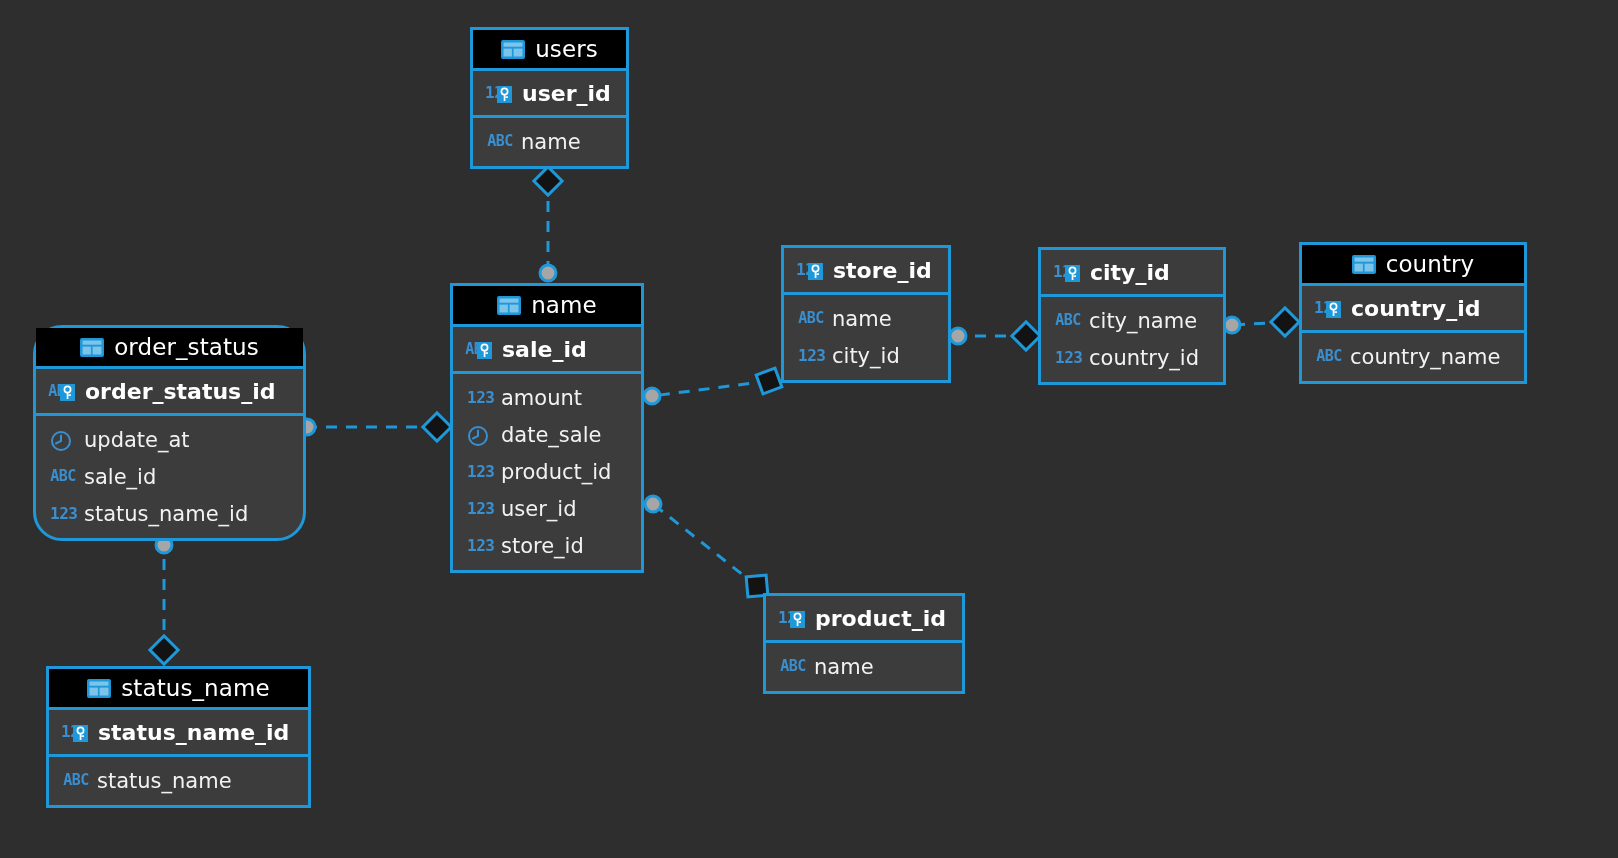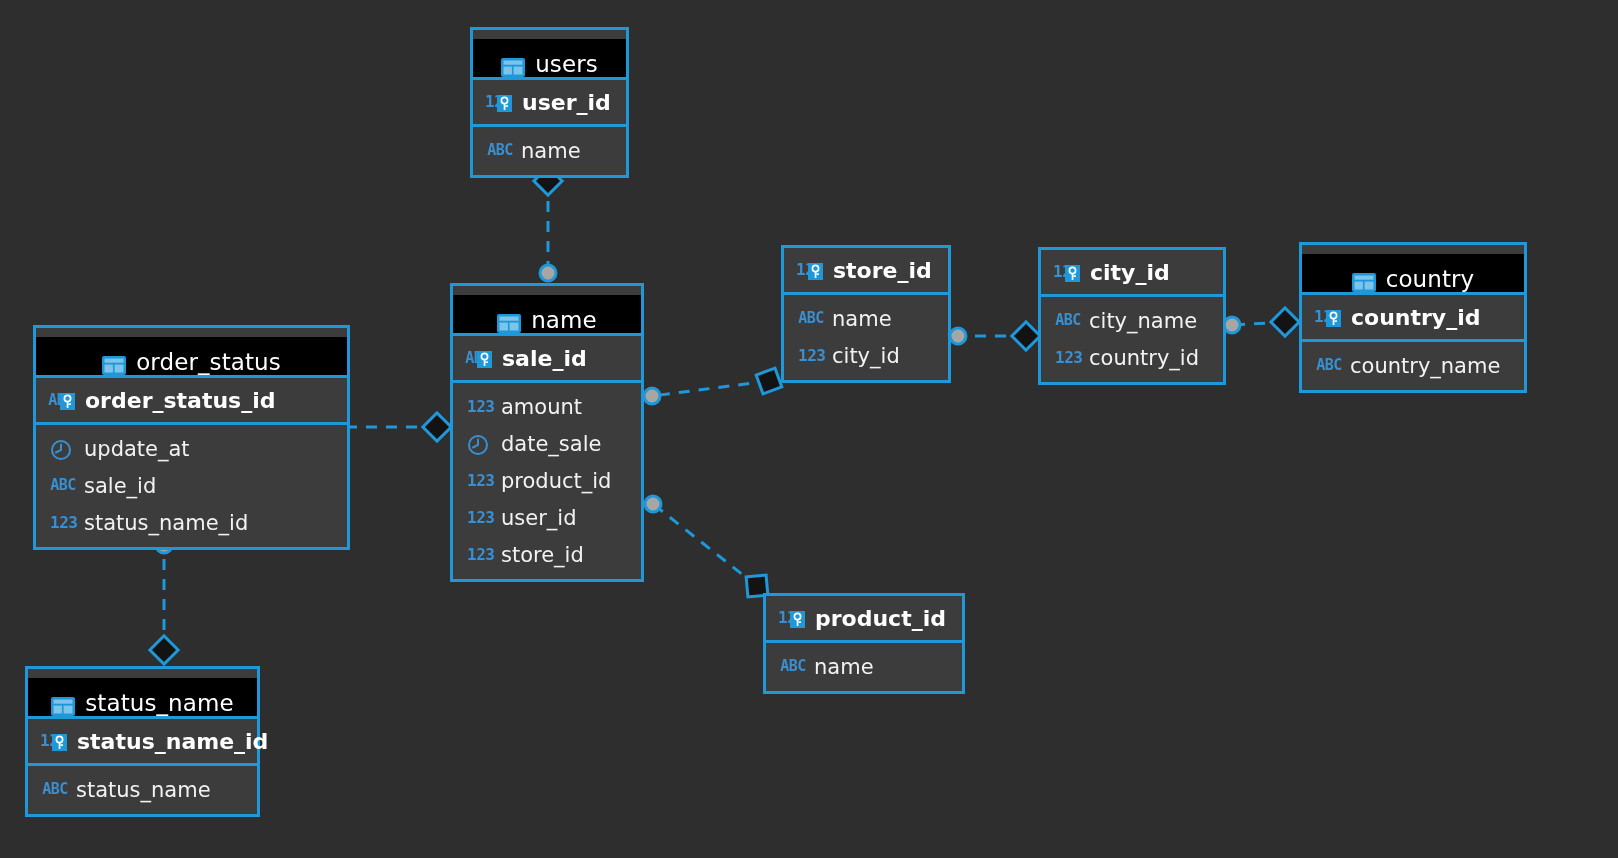--- a/index.html
+++ b/index.html
@@ -27,27 +27,26 @@
     position: absolute;
     box-sizing: border-box;
     border: 3px solid #1e98d8;
     background: #3c3c3c;
     z-index: 5;
   }
   .tbl-header {
     background: #000000;
     color: #ffffff;
     display: flex;
-    align-items: flex-end;
+    align-items: center;
     justify-content: center;
     gap: 10px;
     height: 41px;
     border-bottom: 3px solid #1e98d8;
     box-sizing: border-box;
-    margin-top: 9px;
   }
   .tbl-header .ttl {
     font-size: 23px;
     letter-spacing: 0.1px;
     white-space: nowrap;
   }
   .pk-row {
     display: flex;
     align-items: center;
     height: 47px;
@@ -215,21 +214,21 @@
           <div class="col-row">
             <span class="ico ico-num">123</span>
             <span>user_id</span>
           </div>
           <div class="col-row">
             <span class="ico ico-num">123</span>
             <span>store_id</span>
           </div>
         </div>
       </div>
-      <div class="table-node" style="left: 33px; top: 325px; width: 317px;">
+      <div class="table-node" style="left: 33px; top: 325px; width: 273px; border-radius: 29px;">
         <div class="tbl-header">
           <span class="ico ico-table"><svg width="24" height="19" viewBox="0 0 24 19">
               <rect x="0" y="0" width="24" height="19" rx="2" fill="#1e98d8"></rect>
               <rect x="2.5" y="2.5" width="19" height="4.2" fill="#7dc4ea"></rect>
               <rect x="2.5" y="8.6" width="8.4" height="7.9" fill="#7dc4ea"></rect>
               <rect x="12.6" y="8.6" width="8.9" height="7.9" fill="#7dc4ea"></rect>
             </svg></span>
           <span class="ttl">order_status</span>
         </div>
         <div class="pk-row">
@@ -252,21 +251,21 @@
           <div class="col-row">
             <span class="ico ico-abc">ABC</span>
             <span>sale_id</span>
           </div>
           <div class="col-row">
             <span class="ico ico-num">123</span>
             <span>status_name_id</span>
           </div>
         </div>
       </div>
-      <div class="table-node" style="left: 25px; top: 666px; width: 235px;">
+      <div class="table-node" style="left: 46px; top: 666px; width: 265px;">
         <div class="tbl-header">
           <span class="ico ico-table"><svg width="24" height="19" viewBox="0 0 24 19">
               <rect x="0" y="0" width="24" height="19" rx="2" fill="#1e98d8"></rect>
               <rect x="2.5" y="2.5" width="19" height="4.2" fill="#7dc4ea"></rect>
               <rect x="2.5" y="8.6" width="8.4" height="7.9" fill="#7dc4ea"></rect>
               <rect x="12.6" y="8.6" width="8.9" height="7.9" fill="#7dc4ea"></rect>
             </svg></span>
           <span class="ttl">status_name</span>
         </div>
         <div class="pk-row">

